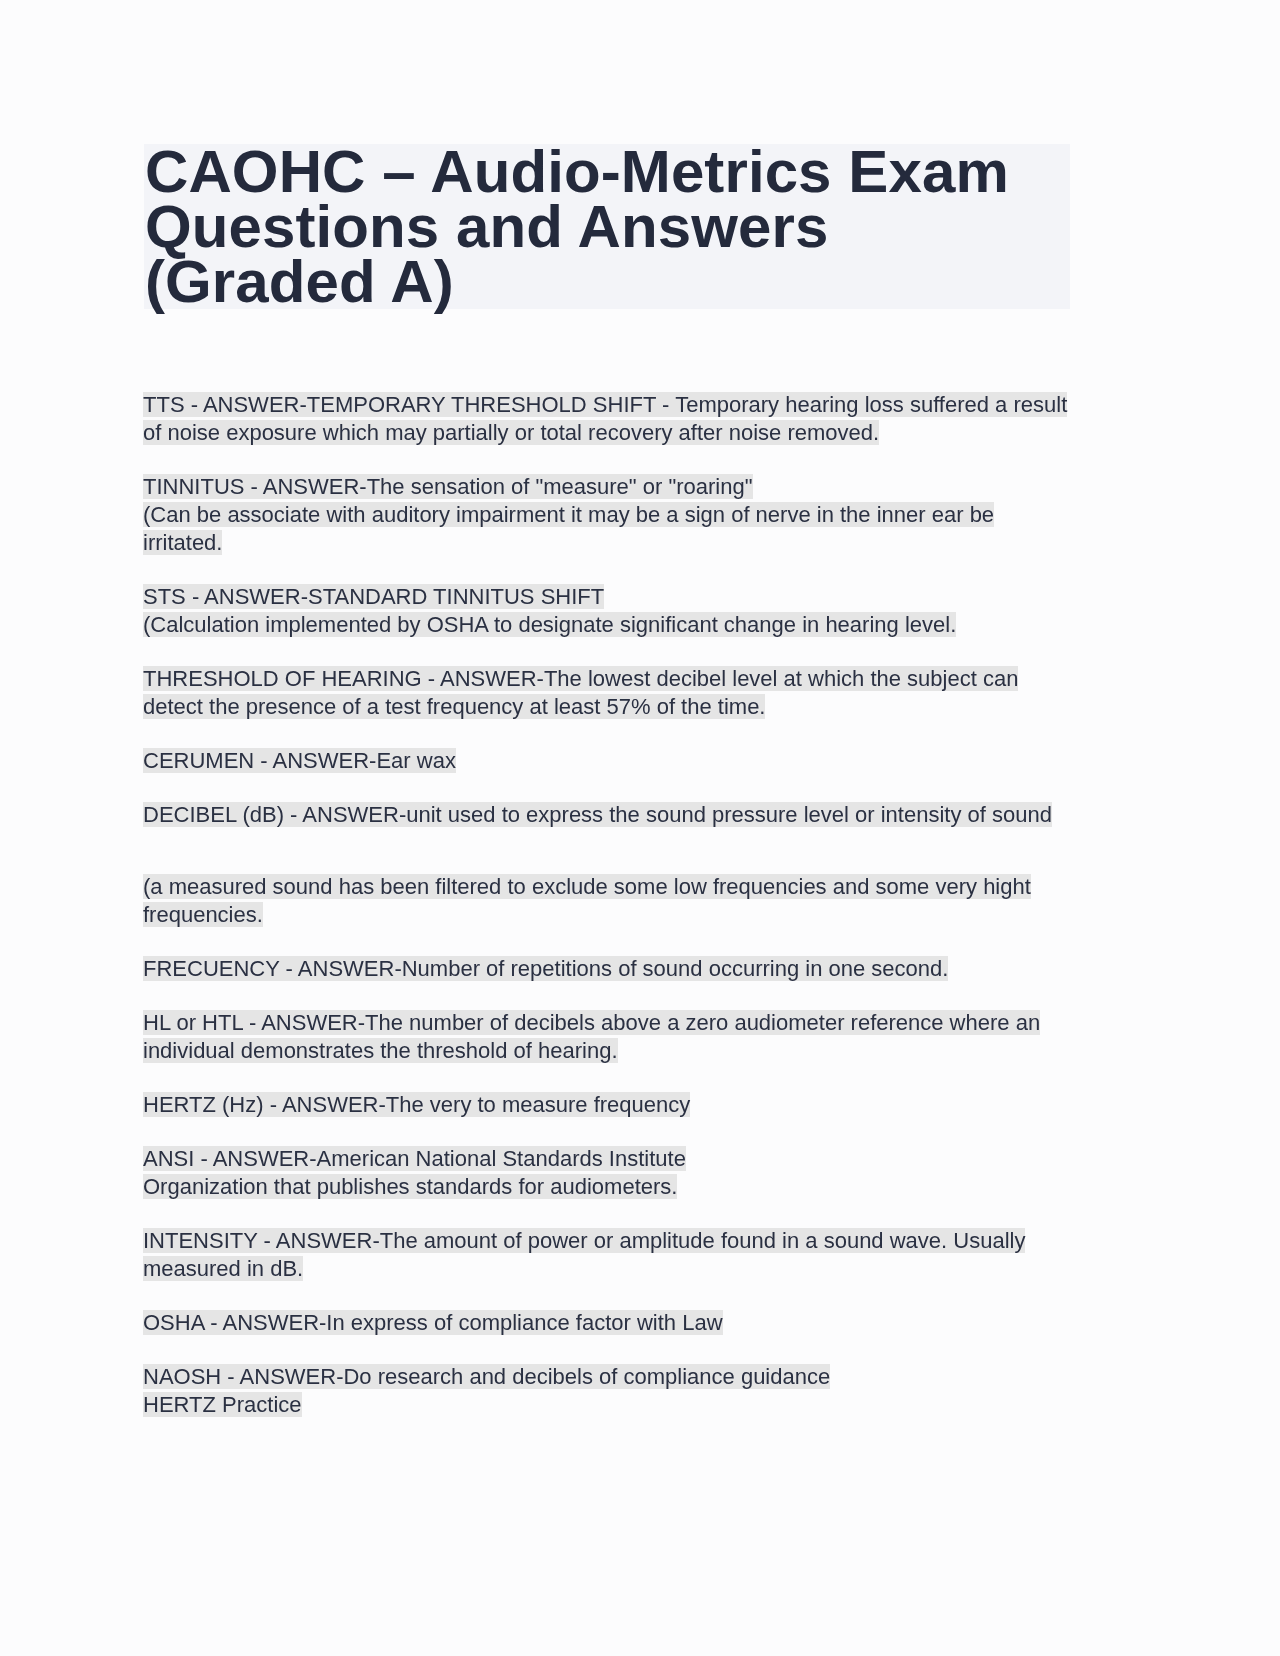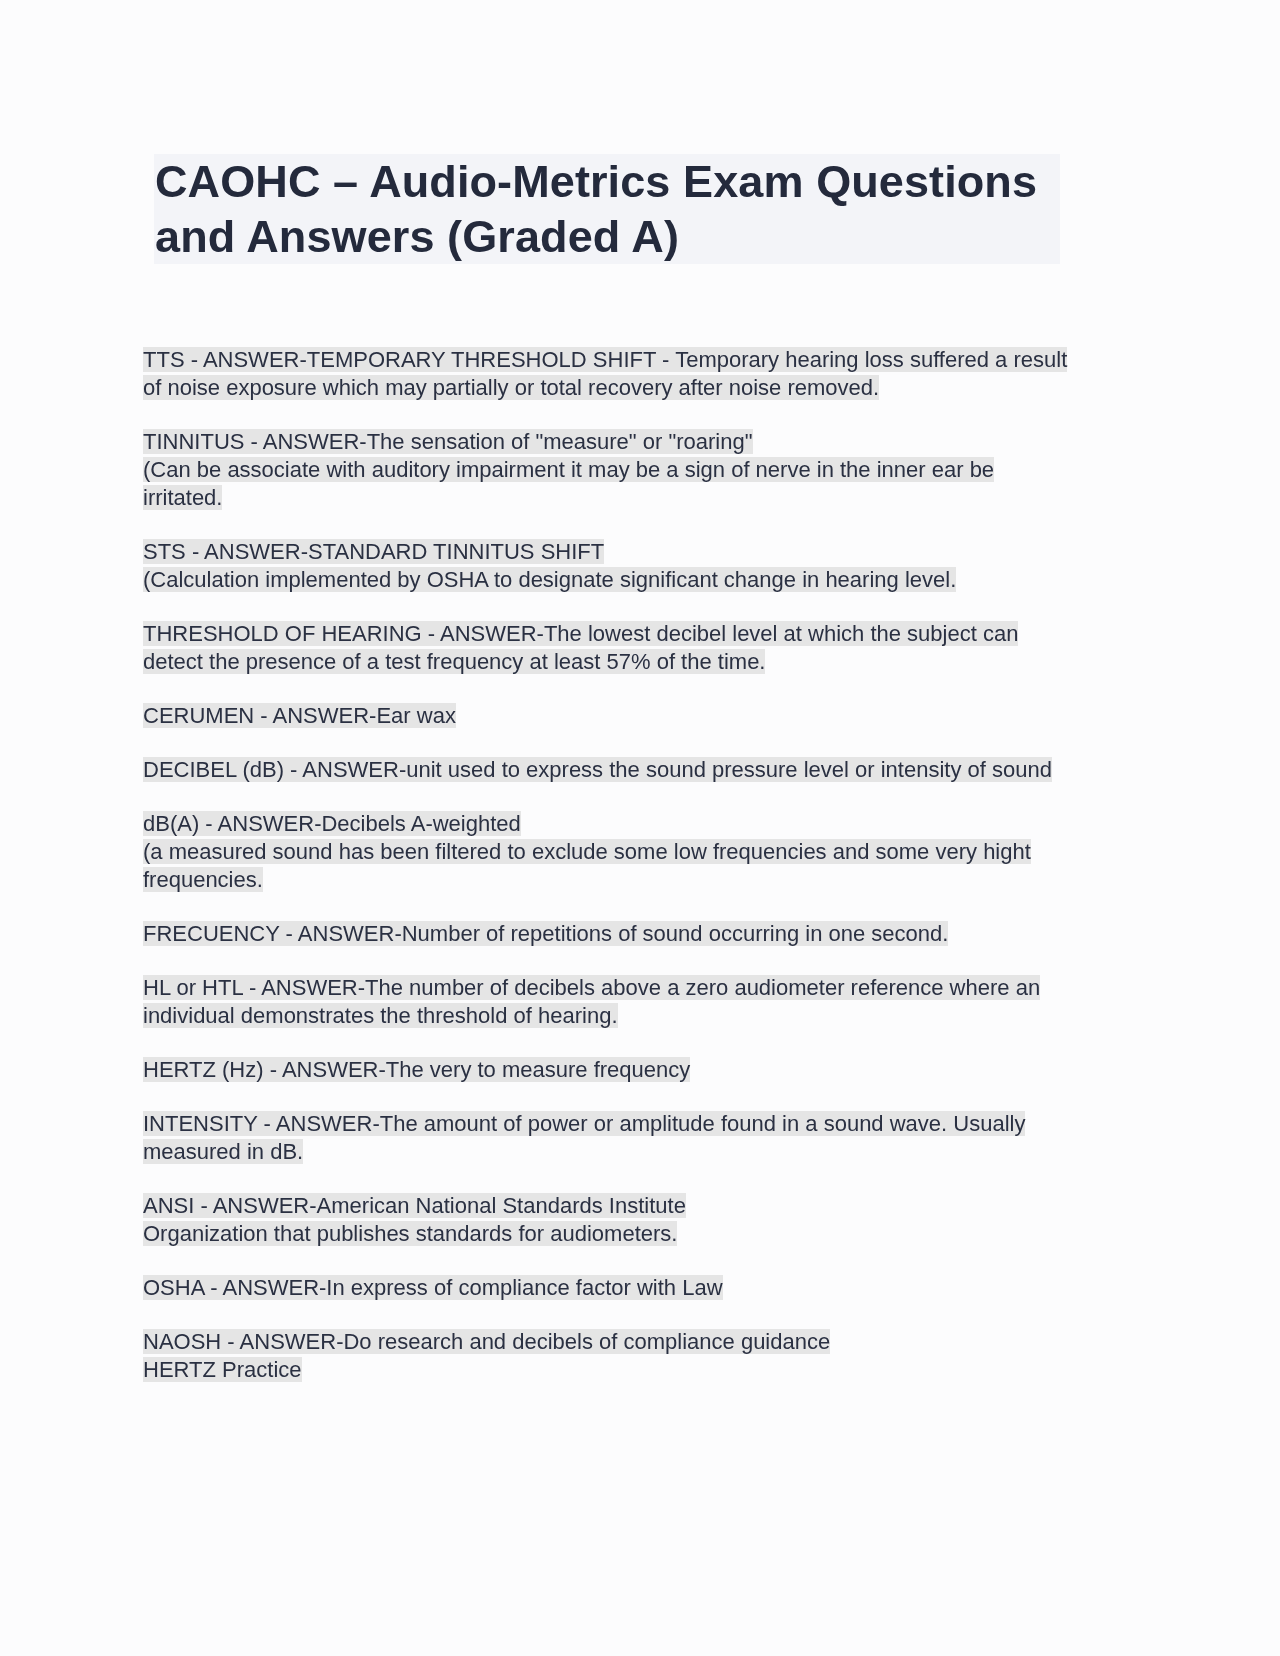--- a/index.html
+++ b/index.html
@@ -15,25 +15,25 @@
       font-family: "Liberation Sans", sans-serif;
       color: #242a3c;
     }
     .page {
       position: absolute;
       left: 142px;
       top: 142px;
       width: 930px;
     }
     .title {
-      margin: 12px;
+      margin: 2px;
       background: #f3f4f8;
       font-family: "Liberation Sans", sans-serif;
       font-weight: bold;
-      font-size: 45px;
+      font-size: 60px;
       line-height: 55px;
       color: #242a3c;
       padding: 0 0 0 1px;
       letter-spacing: 0.1px;
     }
     .entries {
       margin-top: 82px;
     }
     .entry {
       margin: 0 0 26px 0;
@@ -77,43 +77,43 @@
 
     <div class="entry">
       <span class="line">CERUMEN - ANSWER-Ear wax</span>
     </div>
 
     <div class="entry">
       <span class="line">DECIBEL (dB) - ANSWER-unit used to express the sound pressure level or intensity of sound</span>
     </div>
 
     <div class="entry">
-      <span class="line">dB(A) - ANSWER-Decibels A-weighted</span><br>
+      <br>
       <span class="line">(a measured sound has been filtered to exclude some low frequencies and some very hight frequencies.</span>
     </div>
 
     <div class="entry">
       <span class="line">FRECUENCY - ANSWER-Number of repetitions of sound occurring in one second.</span>
     </div>
 
     <div class="entry">
       <span class="line">HL or HTL - ANSWER-The number of decibels above a zero audiometer reference where an individual demonstrates the threshold of hearing.</span>
     </div>
 
     <div class="entry">
       <span class="line">HERTZ (Hz) - ANSWER-The very to measure frequency</span>
     </div>
 
     <div class="entry">
-      <span class="line">INTENSITY - ANSWER-The amount of power or amplitude found in a sound wave. Usually measured in dB.</span>
+      <span class="line">ANSI - ANSWER-American National Standards Institute</span><br>
+      <span class="line">Organization that publishes standards for audiometers.</span>
     </div>
 
     <div class="entry">
-      <span class="line">ANSI - ANSWER-American National Standards Institute</span><br>
-      <span class="line">Organization that publishes standards for audiometers.</span>
+      <span class="line">INTENSITY - ANSWER-The amount of power or amplitude found in a sound wave. Usually measured in dB.</span>
     </div>
 
     <div class="entry">
       <span class="line">OSHA - ANSWER-In express of compliance factor with Law</span>
     </div>
 
     <div class="entry">
       <span class="line">NAOSH - ANSWER-Do research and decibels of compliance guidance</span><br>
       <span class="line">HERTZ Practice</span>
     </div>

